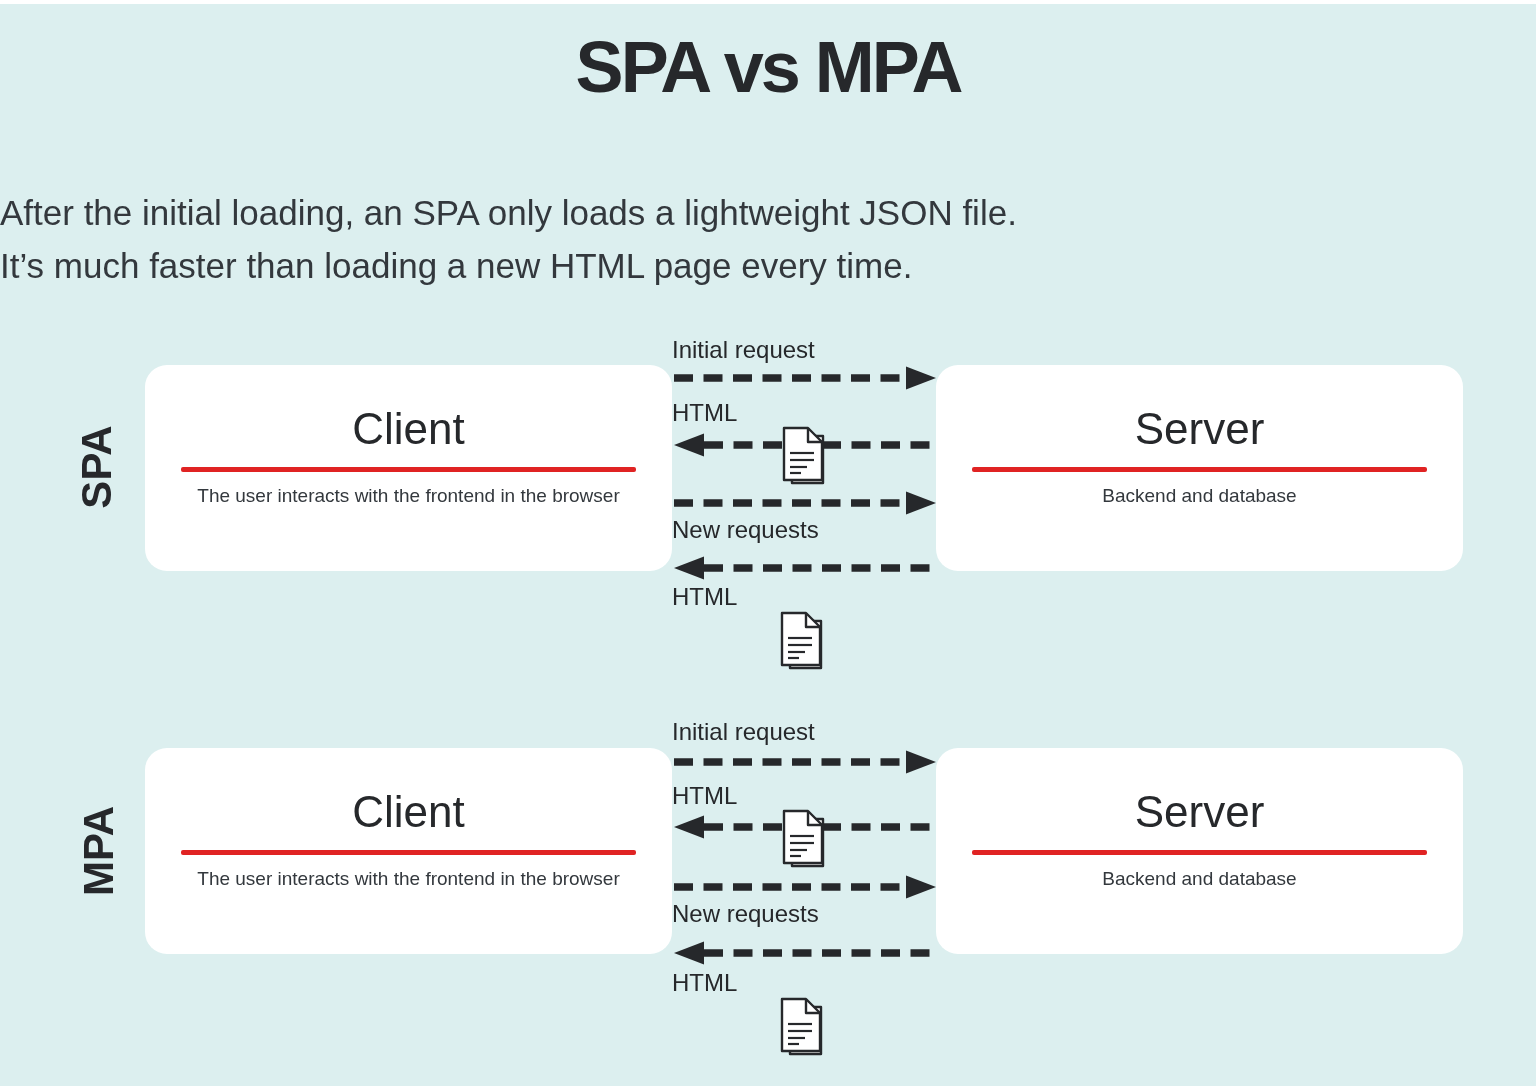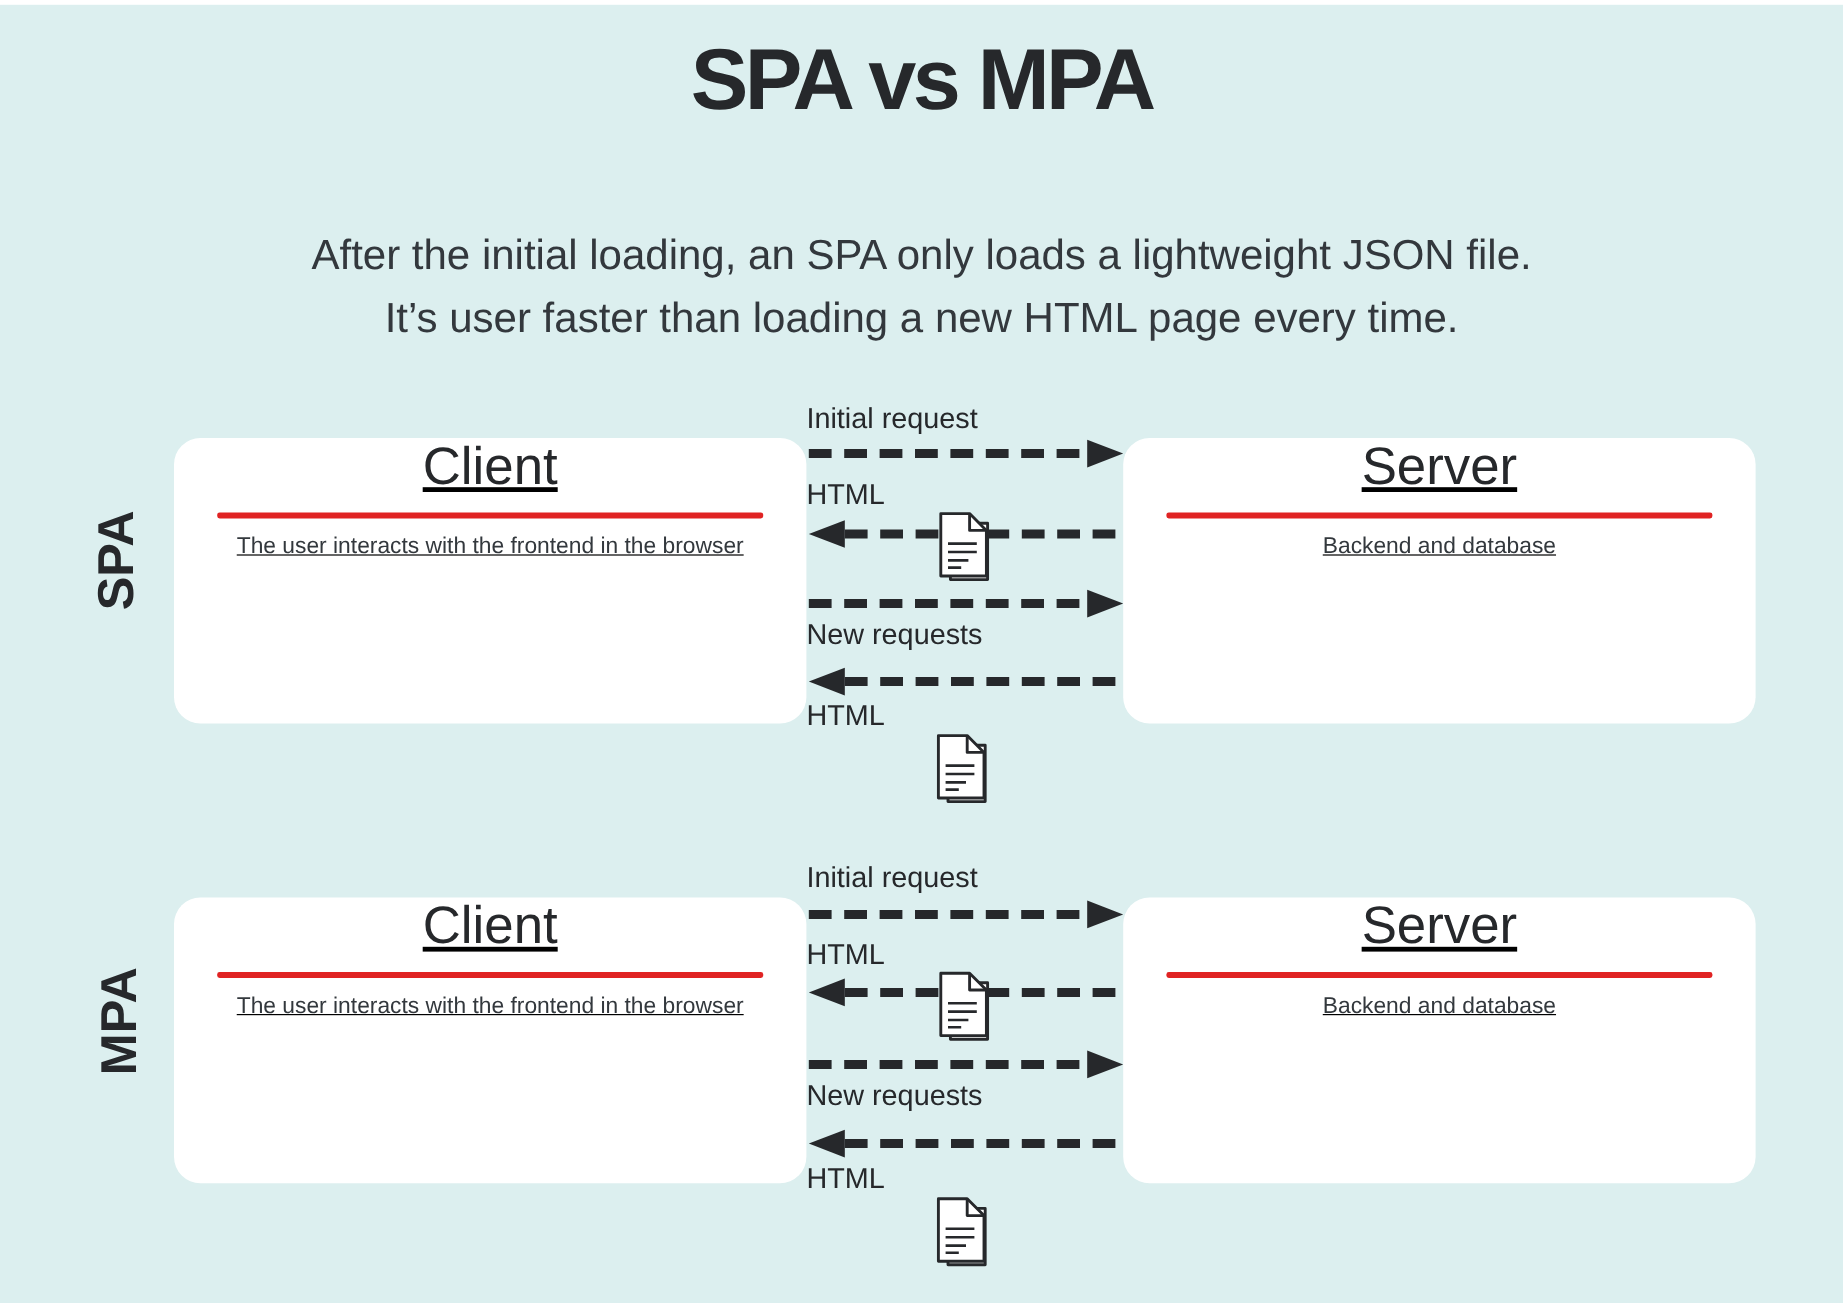--- a/index.html
+++ b/index.html
@@ -21,42 +21,41 @@
   .title {
     position: absolute; top: 26px; left: 0; width: 100%;
     text-align: center;
     font-size: 72px; font-weight: bold; letter-spacing: -3px;
     color: var(--heading, #26282b);
     line-height: 1.15;
     margin: 0;
   }
   .subtitle {
     position: absolute; top: 186px; left: 0; width: 100%;
-    text-align: center;
     font-size: 35px; line-height: 1.52;
     color: var(--body, #33383d);
     margin: 0;
   }
   .side-label {
     position: absolute;
     width: 100px; height: 44px; line-height: 44px;
     text-align: center;
     font-size: 42px; font-weight: bold;
     color: var(--heading, #26282b);
     transform: rotate(-90deg);
   }
   .box {
     position: absolute;
-    width: 527px; height: 238px;
+    width: 527px; height: 206px;
     background: var(--card, #ffffff);
     border-radius: 22px;
     display: flex; flex-direction: column; align-items: center;
     justify-content: flex-start;
+    padding-top: 40px;
     box-sizing: border-box;
-    text-decoration: underline;
   }
   .box-title {
     font-size: 44px;
     color: var(--heading, #26282b);
     line-height: 1.1;
   }
   .red-divider {
     width: 455px; height: 5px;
     background: var(--accent_red, #e02323);
     border-radius: 2px;
@@ -99,21 +98,21 @@
     stroke-width: 2.2;
   }
 </style>
 </head>
 <body>
 
 <div class="stage">
   <div class="top-strip"></div>
 
   <h1 class="title">SPA vs MPA</h1>
-  <p class="subtitle"><span>After the initial loading, an SPA only loads a lightweight JSON file.</span><br><span>It’s user faster than loading a new HTML page every time.</span></p>
+  <p class="subtitle"><span>After the initial loading, an SPA only loads a lightweight JSON file.</span><br><span>It’s much faster than loading a new HTML page every time.</span></p>
 
   <div class="side-label" style="left:47px; top:445px;">SPA</div>
 
   <div class="box" style="left:145px; top:365px;">
     <div class="box-title">Client</div>
     <div class="red-divider"></div>
     <div class="box-desc">The user interacts with the frontend in the browser</div>
   </div>
 
   <div class="box" style="left:936px; top:365px;">

